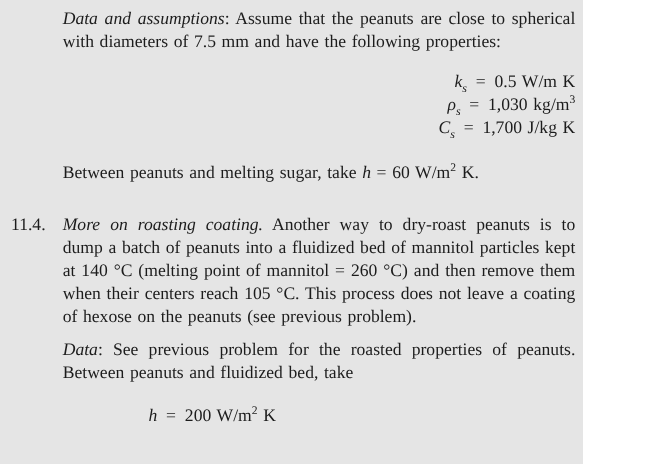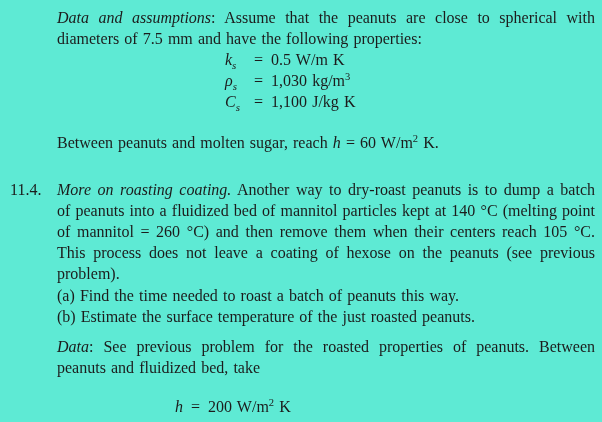--- a/index.html
+++ b/index.html
@@ -13,39 +13,41 @@
     overflow: hidden;
     font-family: "Liberation Serif", "DejaVu Serif", serif;
     color: #1c1c1c;
     font-size: 16px;
     line-height: 21px;
     word-spacing: 0.07em;
   }
   .page {
     position: relative;
     box-sizing: border-box;
-    width: 602px;
+    width: 530px;
     height: 422px;
     padding: 7px 7px 0 57px;
-    background: #5eead4;
+    background: #e5e5e5;
   }
   p { margin: 0; }
   .just { text-align: justify; }
   .italic { font-style: italic; }
   sub.vs {
     font-size: 0.68em;
     font-style: italic;
     line-height: 0;
   }
   sup.u {
     font-size: 0.66em;
     line-height: 0;
   }
   .eq-block {
+    margin-top: 15px;
     margin-left: 168px;
+    text-align: right;
   }
   .eq-row { line-height: 21px; }
   .eq-row .lhs {
     display: inline-block;
     min-width: 21px;
   }
   .eqs {
     display: inline-block;
     padding: 0 8px;
   }
@@ -56,46 +58,42 @@
   }
   .problem-number {
     position: absolute;
     left: -47px;
     top: 0;
   }
   .parts { margin-top: 1px; }
   .data-note { margin-top: 9px; }
   .final-eq {
     margin-top: 18px;
-    margin-left: 118px;
+    margin-left: 78px;
     line-height: 21px;
   }
 </style>
 </head>
 <body>
 
 <div class="page">
 
   <p class="just"><span class="italic">Data and assumptions</span><span>: Assume that the peanuts are close to spherical with diameters of 7.5 mm and have the following properties:</span></p>
 
   <div class="eq-block">
     <div class="eq-row"><span class="lhs"><span class="italic">k</span><sub class="vs">s</sub></span><span class="eqs">=</span><span class="rhs"><span>0.5 W/m K</span><sup class="u"></sup></span></div>
     <div class="eq-row"><span class="lhs"><span class="italic">ρ</span><sub class="vs">s</sub></span><span class="eqs">=</span><span class="rhs"><span>1,030 kg/m</span><sup class="u">3</sup></span></div>
-    <div class="eq-row"><span class="lhs"><span class="italic">C</span><sub class="vs">s</sub></span><span class="eqs">=</span><span class="rhs"><span>1,100 J/kg K</span><sup class="u"></sup></span></div>
+    <div class="eq-row"><span class="lhs"><span class="italic">C</span><sub class="vs">s</sub></span><span class="eqs">=</span><span class="rhs"><span>1,700 J/kg K</span><sup class="u"></sup></span></div>
   </div>
 
-  <p class="sugar-note"><span>Between peanuts and molten sugar, reach </span><span class="italic">h</span><span> = 60 W/m</span><sup class="u">2</sup><span> K.</span></p>
+  <p class="sugar-note"><span>Between peanuts and melting sugar, take </span><span class="italic">h</span><span> = 60 W/m</span><sup class="u">2</sup><span> K.</span></p>
 
   <div class="problem-item">
     <span class="problem-number">11.4.</span>
     <p class="just"><span class="italic">More on roasting coating.</span><span> Another way to dry-roast peanuts is to dump a batch of peanuts into a fluidized bed of mannitol particles kept at 140 °C (melting point of mannitol = 260 °C) and then remove them when their centers reach 105 °C. This process does not leave a coating of hexose on the peanuts (see previous problem).</span></p>
   </div>
 
-  <div class="parts">
-    <p>(a) Find the time needed to roast a batch of peanuts this way.</p>
-    <p>(b) Estimate the surface temperature of the just roasted peanuts.</p>
-  </div>
 
   <p class="just data-note"><span class="italic">Data</span><span>: See previous problem for the roasted properties of peanuts. Between peanuts and fluidized bed, take</span></p>
 
   <div class="final-eq"><span class="italic">h</span><span class="eqs">=</span><span>200 W/m</span><sup class="u">2</sup><span> K</span></div>
 
 </div>
 
 </body></html>

